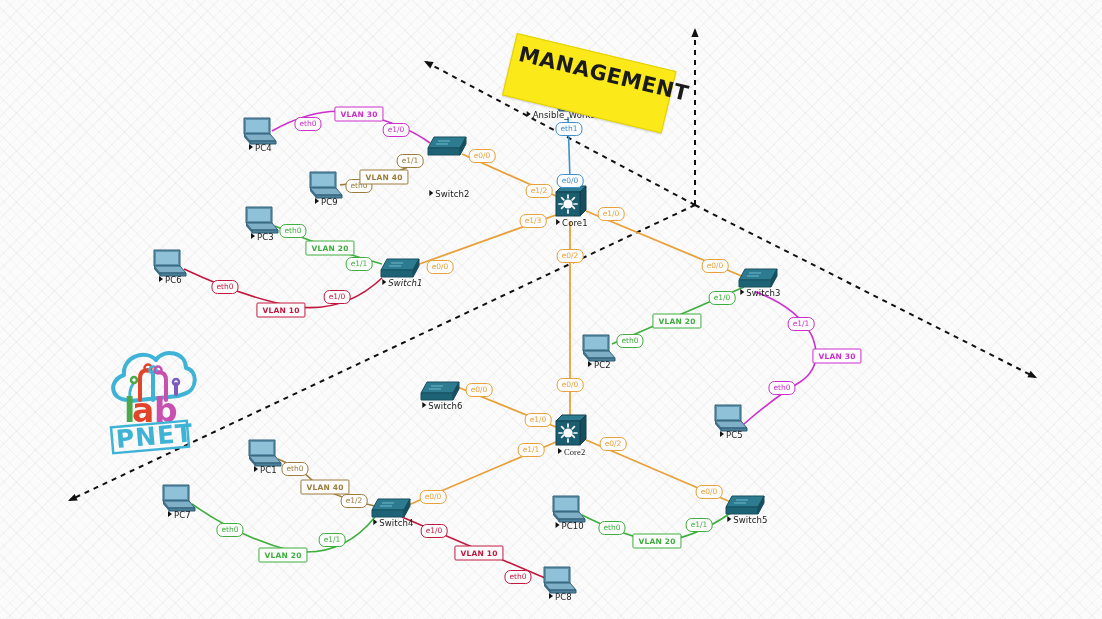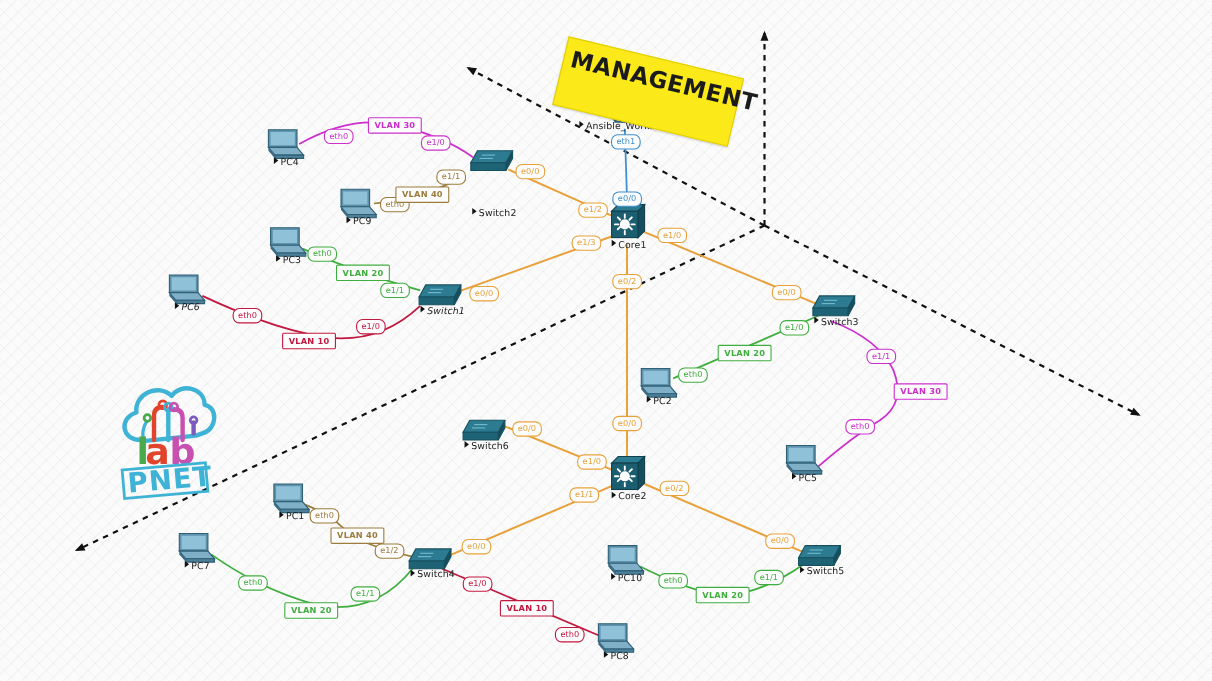--- a/index.html
+++ b/index.html
@@ -132,21 +132,21 @@
       <path d="M18 11 L18 14"></path>
             <path d="M18 26 L18 29"></path>
       <path d="M9 20 L12 20"></path>
             <path d="M24 20 L27 20"></path>
       <path d="M11.6 13.6 L13.8 15.8"></path>
             <path d="M22.2 22.2 L24.4 24.4"></path>
       <path d="M24.4 13.6 L22.2 15.8"></path>
             <path d="M13.8 22.2 L11.6 24.4"></path>
     </g>
   </svg></div>
-      <div class="node-label" style="top: 34px;"><span class="tri"></span><span>Core2</span></div>
+      <div class="node-label" style="top: 34px; font-family: Liberation Serif, serif;"><span class="tri"></span><span>Core2</span></div>
     </div>
     <div class="node" style="left: 400px; top: 271px; font-style: italic;">
       <div><svg width="46" height="26" viewBox="0 0 46 26">
     <path d="M10 3 L42 3 L36 14 L4 14 Z" fill="#2c7b90" stroke="#16505f" stroke-width="1"></path>
     <path d="M4 14 L36 14 L36 21 L4 21 Z" fill="#1e6375" stroke="#16505f" stroke-width="1"></path>
     <path d="M36 14 L42 3 L42 10 L36 21 Z" fill="#164e5d" stroke="#16505f" stroke-width="1"></path>
     <g stroke="#7fc5d6" stroke-width="1" opacity=".85">
       <path d="M14 7 L26 7"></path>
             <path d="M12 10 L24 10"></path>
     </g>
@@ -264,21 +264,21 @@
       <div class="node-label" style="top: 28px;"><span class="tri"></span><span>PC5</span></div>
     </div>
     <div class="node" style="left: 169px; top: 265px;">
       <div><svg width="40" height="32" viewBox="0 0 40 32">
     <path d="M5 3 L31 3 L31 19 L5 19 Z" fill="#5f93ad" stroke="#2e5f77" stroke-width="1"></path>
     <path d="M7 5 L29 5 L29 17 L7 17 Z" fill="#8fc2d8"></path>
     <path d="M5 19 L31 19 L37 26 L11 26 Z" fill="#7fb0c8" stroke="#2e5f77" stroke-width="1"></path>
     <path d="M11 26 L37 26 L37 29 L11 29 Z" fill="#4d7f98" stroke="#2e5f77" stroke-width="1"></path>
     <path d="M5 19 L11 26 L11 29 L5 22 Z" fill="#3c6b84"></path>
   </svg></div>
-      <div class="node-label" style="top: 28px; font-style: italic;"><span class="tri"></span><span>PC6</span></div>
+      <div class="node-label" style="top: 28px;"><span class="tri"></span><span>PC6</span></div>
     </div>
     <div class="node" style="left: 178px; top: 500px; text-align: right;">
       <div><svg width="40" height="32" viewBox="0 0 40 32">
     <path d="M5 3 L31 3 L31 19 L5 19 Z" fill="#5f93ad" stroke="#2e5f77" stroke-width="1"></path>
     <path d="M7 5 L29 5 L29 17 L7 17 Z" fill="#8fc2d8"></path>
     <path d="M5 19 L31 19 L37 26 L11 26 Z" fill="#7fb0c8" stroke="#2e5f77" stroke-width="1"></path>
     <path d="M11 26 L37 26 L37 29 L11 29 Z" fill="#4d7f98" stroke="#2e5f77" stroke-width="1"></path>
     <path d="M5 19 L11 26 L11 29 L5 22 Z" fill="#3c6b84"></path>
   </svg></div>
       <div class="node-label" style="top: 28px;"><span class="tri"></span><span>PC7</span></div>

